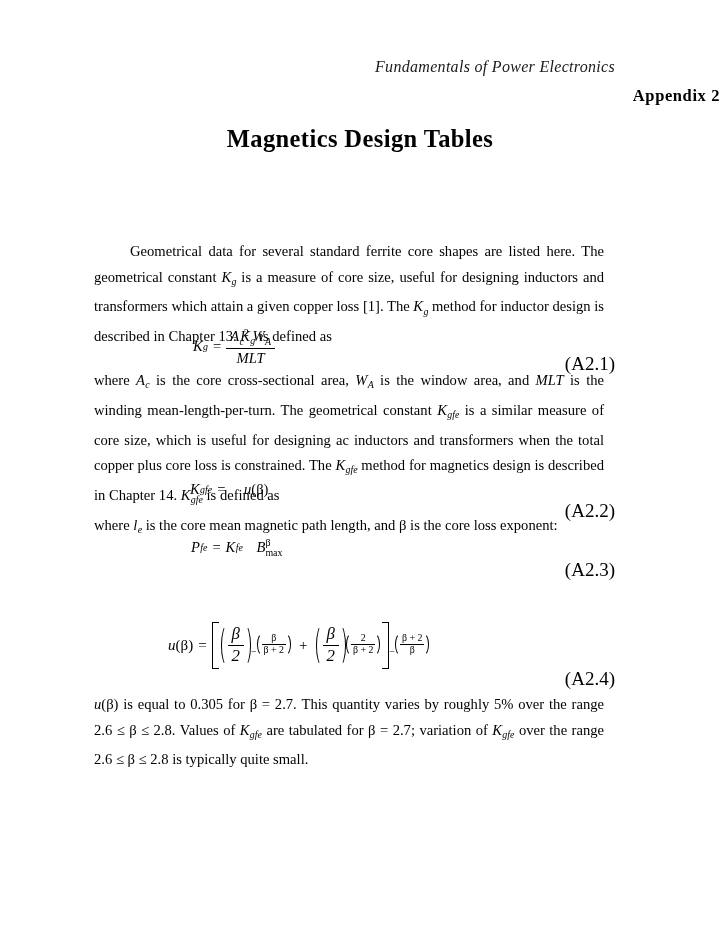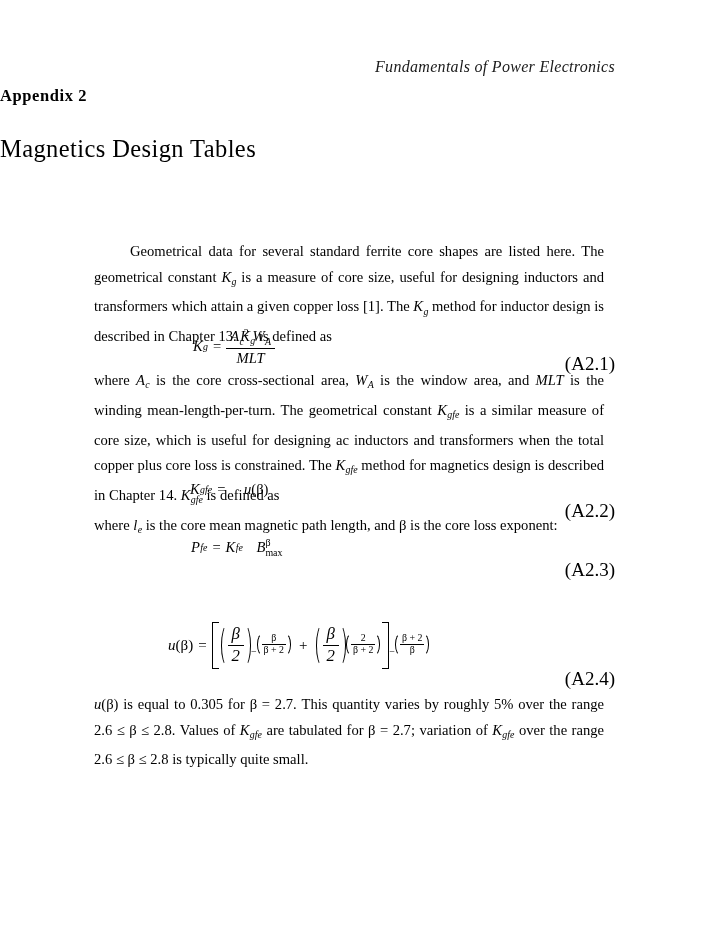--- a/index.html
+++ b/index.html
@@ -32,31 +32,31 @@
     letter-spacing: 0.3px;
     color: #1a1a1a;
     white-space: nowrap;
     margin-top: 20px;
   }
   
   .appendix-label {
     position: absolute;
     left: 0; right: 0;
     top: 86px;
-    text-align: left;
+    text-align: right;
     font-weight: bold;
     font-size: 16.5px;
     letter-spacing: 0.6px;
   }
   .doc-title {
     position: absolute;
     left: 0; right: 0;
-    top: 135px;
-    text-align: left;
-    font-weight: normal;
+    top: 125px;
+    text-align: center;
+    font-weight: bold;
     font-size: 24.5px;
     letter-spacing: 0.4px;
   }
 
   
   .body-block {
     position: absolute;
     left: 94px;
     width: 510px;
     font-family: Liberation Serif, serif;

